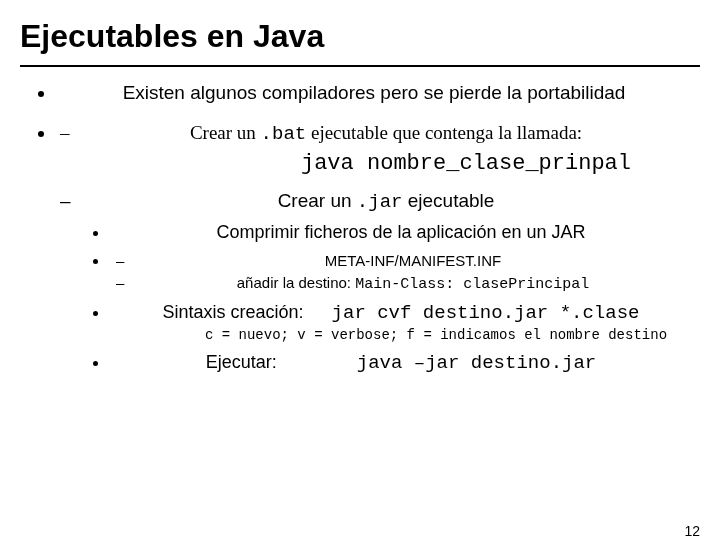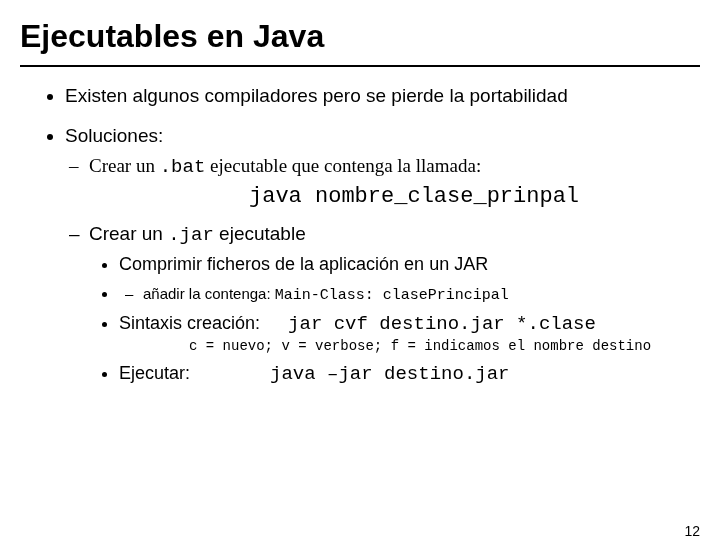--- a/index.html
+++ b/index.html
@@ -24,21 +24,22 @@
     margin: 0 0 6px 0;
     padding: 0 0 4px 0;
   }
   .rule {
     border-top: 2px solid #000;
     margin: 0 0 14px 0;
   }
   ul.top {
     list-style: disc;
     padding-left: 28px;
-    margin: 17px;
+    margin: 8px;
+    text-align: center;
   }
   ul.top > li {
     font-size: 19px;
     margin-bottom: 16px;
     line-height: 1.25;
   }
   ul.dash {
     list-style: none;
     padding-left: 24px;
     margin: 6px 0 0 0;
@@ -116,34 +117,34 @@
 </head>
 <body>
 
 <div class="slide">
   <h1>Ejecutables en Java</h1>
   <div class="rule"></div>
 
   <ul class="top">
     <li>Existen algunos compiladores pero se pierde la portabilidad</li>
     <li>
-      <span>Soluciones:</span>
       <ul class="dash">
         <li class="serif">
           <span>Crear un </span><span class="mono">.bat</span><span> ejecutable que contenga la llamada:</span>
           <div class="cmd-block">java nombre_clase_prinpal</div>
         </li>
         <li style="font-family:Arial;">
           <span>Crear un </span><span class="mono">.jar</span><span> ejecutable</span>
           <ul class="sub-disc">
             <li>Comprimir ficheros de la aplicación en un JAR</li>
             <li>
               <ul class="sub-dash">
+                <li>META-INF/MANIFEST.INF</li>
                 <li>
-                  <span>añadir la contenga: </span><span class="mono">Main-Class: clasePrincipal</span>
+                  <span>añadir la destino: </span><span class="mono">Main-Class: clasePrincipal</span>
                 </li>
               </ul>
             </li>
             <li>
               <span>Sintaxis creación:</span><span class="inline-mono">jar cvf destino.jar *.clase</span>
               <div class="note">c = nuevo; v = verbose; f = indicamos el nombre destino</div>
             </li>
             <li>
               <span>Ejecutar:</span><span class="inline-mono2">java –jar destino.jar</span>
             </li>

